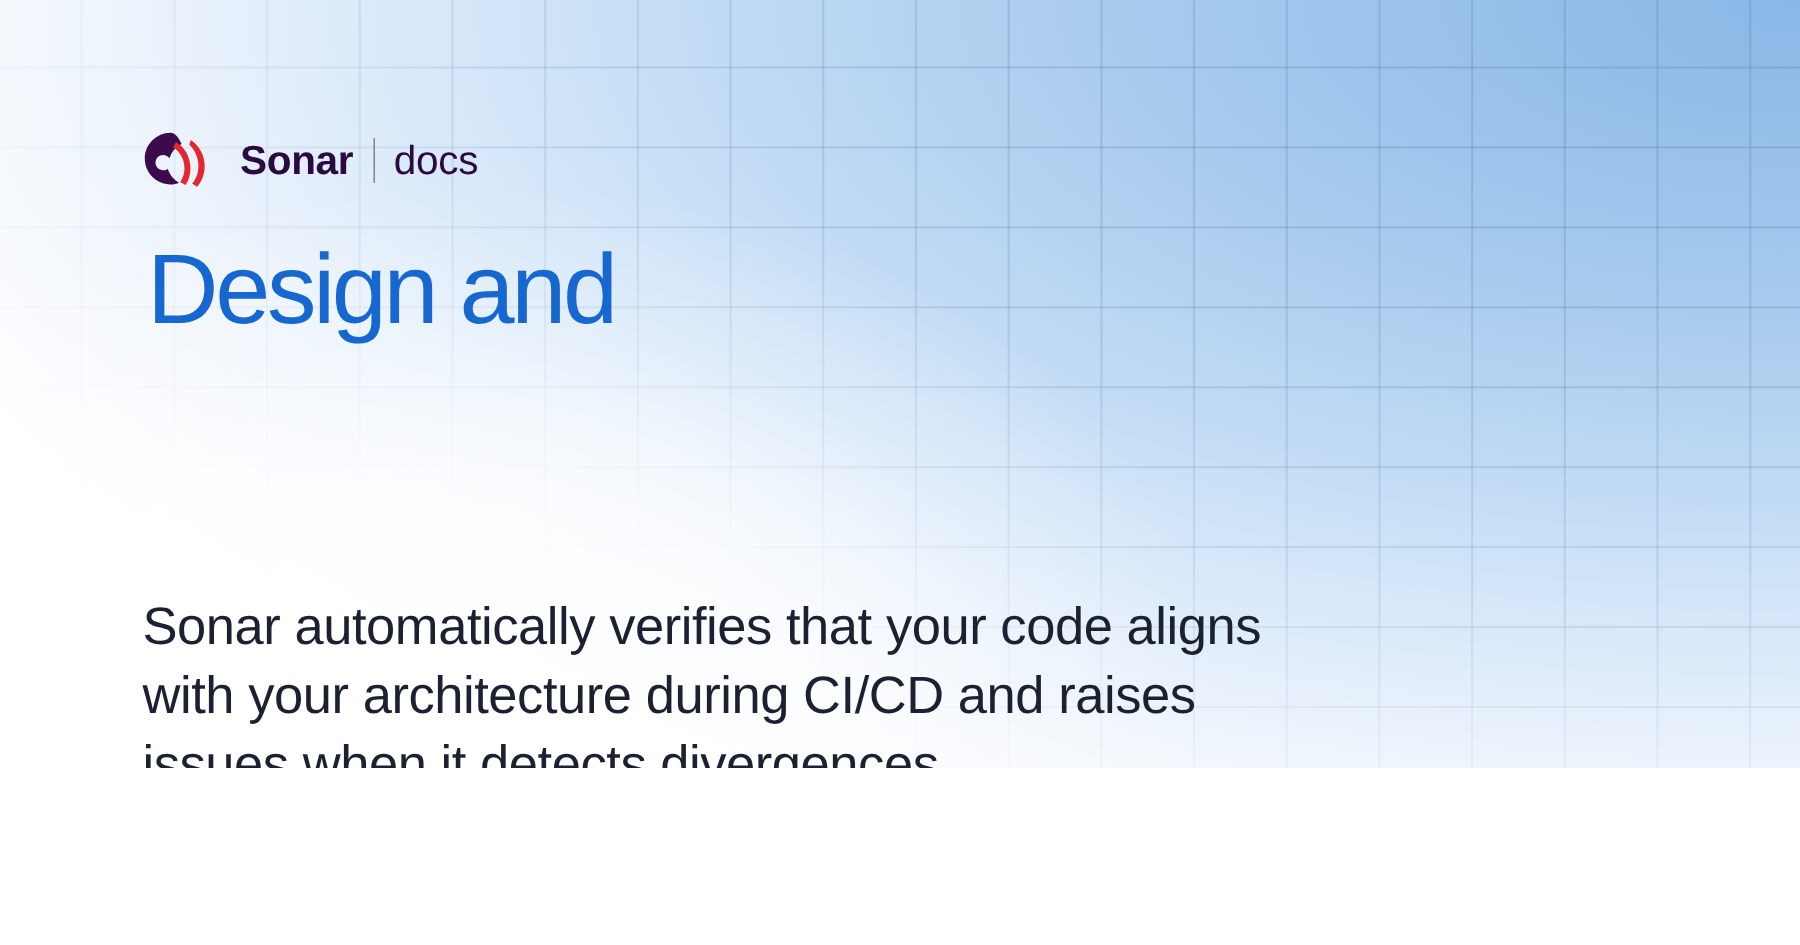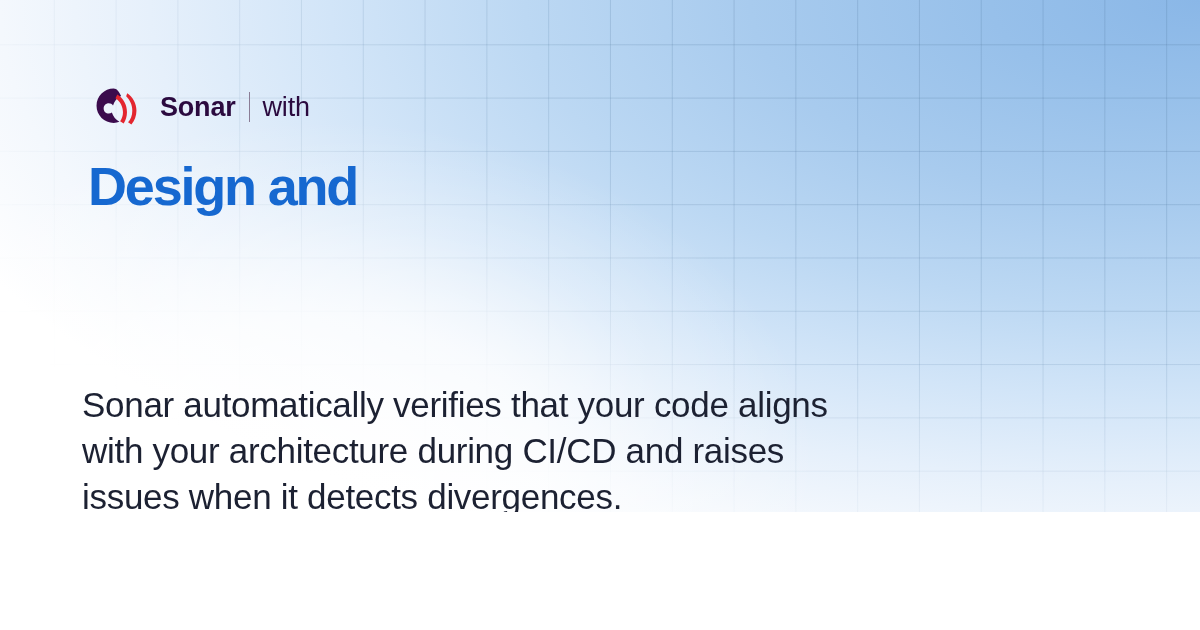--- a/index.html
+++ b/index.html
@@ -119,35 +119,35 @@
     background: #8b7d96;
   }
   .brand-sub {
     color: #2b0a3f;
     font-weight: 400;
   }
 
   .headline {
     position: absolute;
     top: 160px;
-    left: 8px;
+    left: 18px;
     margin: 0;
-    font-size: 54px;
-    font-weight: 700;
+    font-size: 66px;
+    font-weight: 400;
     line-height: 0.97;
     letter-spacing: -2.2px;
     color: #1668d0;
     max-width: 700px;
   }
 
   .subhead {
     position: absolute;
     top: 382px;
     left: 2px;
-    margin: 0;
+    margin: 13px;
     font-size: 35px;
     font-weight: 400;
     line-height: 1.31;
     letter-spacing: -0.3px;
     color: #1c2132;
     max-width: 760px;
   }
 </style>
 </head>
 <body>
@@ -190,21 +190,21 @@
           <path d="M50.5 17.5 C64 26.5 72.5 41.8 72.5 59 C72.5 71.5 68 83 60.5 91.5
                    L52.5 86.6 C58.8 79.6 62.6 70.3 62.6 59 C62.6 45.4 57 33.2 48 24.6 Z"></path>
           <path d="M62 13.5 C77.5 23.8 87.5 41 87.5 60.5 C87.5 73.2 83.3 85 76.2 94.4
                    L68.8 89.8 C74.8 81.8 78.3 71.6 78.3 60.5 C78.3 44.6 71.2 30.3 60 21 Z" opacity="0"></path>
         </g>
       </svg>
 
       <div class="brand-text">
         <span class="brand-name">Sonar</span>
         <span class="brand-divider"></span>
-        <span class="brand-sub">with</span>
+        <span class="brand-sub">docs</span>
       </div>
     </div>
 
     <h1 class="headline">
       <span>Design and</span><br>
     </h1>
 
     <p class="subhead">Sonar automatically verifies that your code aligns with your architecture during CI/CD and raises issues when it detects divergences.</p>
 
   </div>

